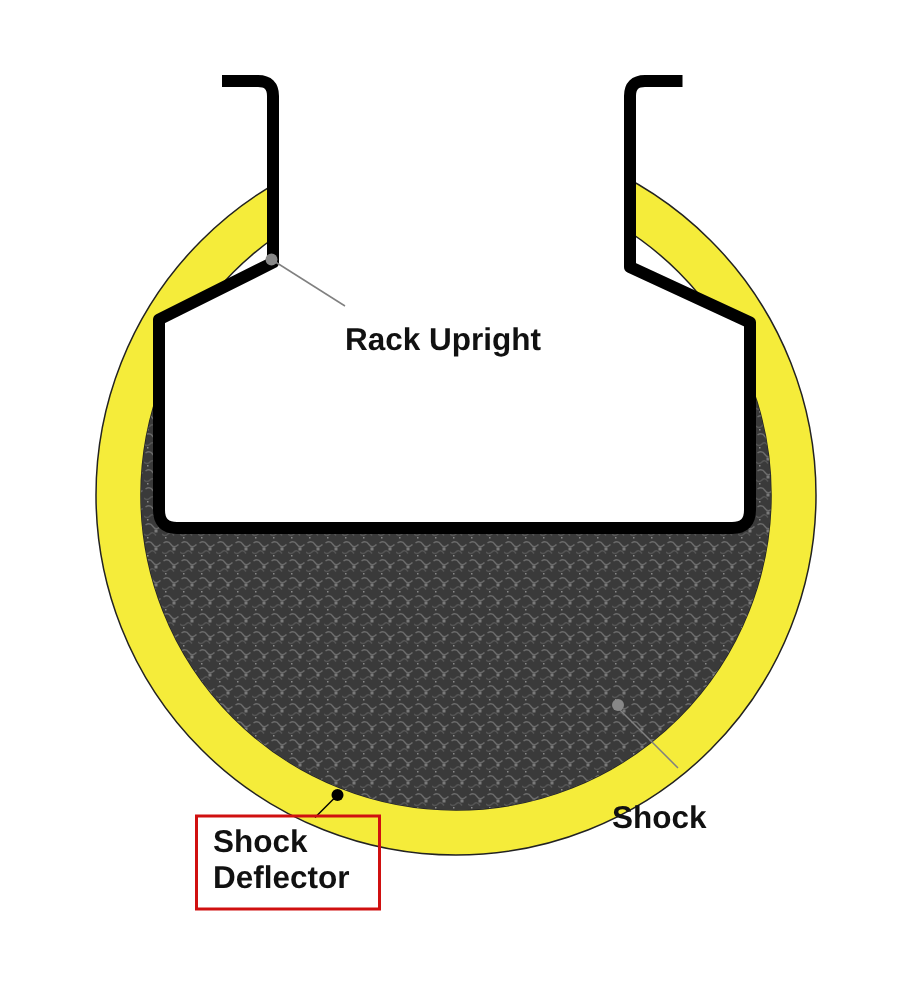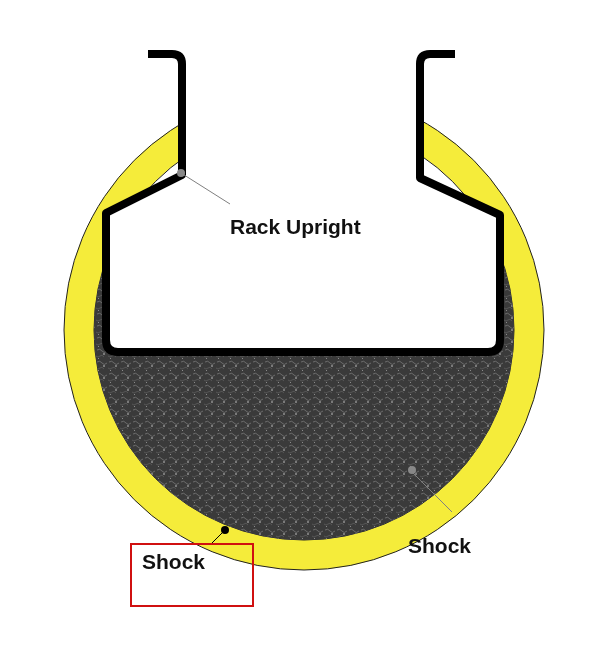--- a/index.html
+++ b/index.html
@@ -72,13 +72,14 @@
 </svg>
 
 <div id="rack-label" class="label">Rack Upright</div>
 
 <div id="diffuser-label" class="label">
   <div>Shock</div>
 </div>
 
 <div id="deflector-box">
   <span class="label">Shock</span>
+  <span class="label">Deflector</span>
 </div>
 
 </body></html>

